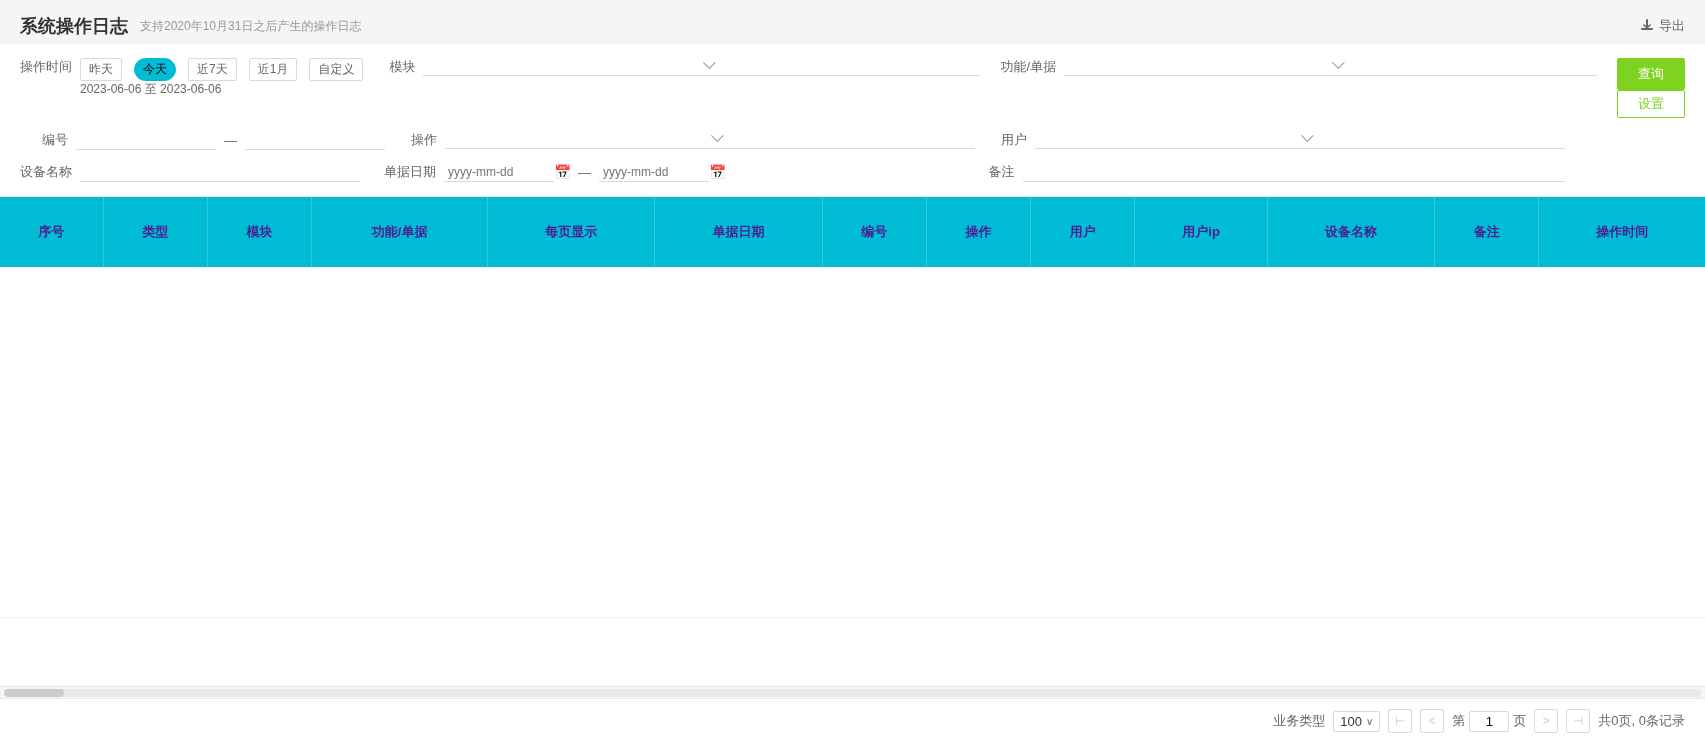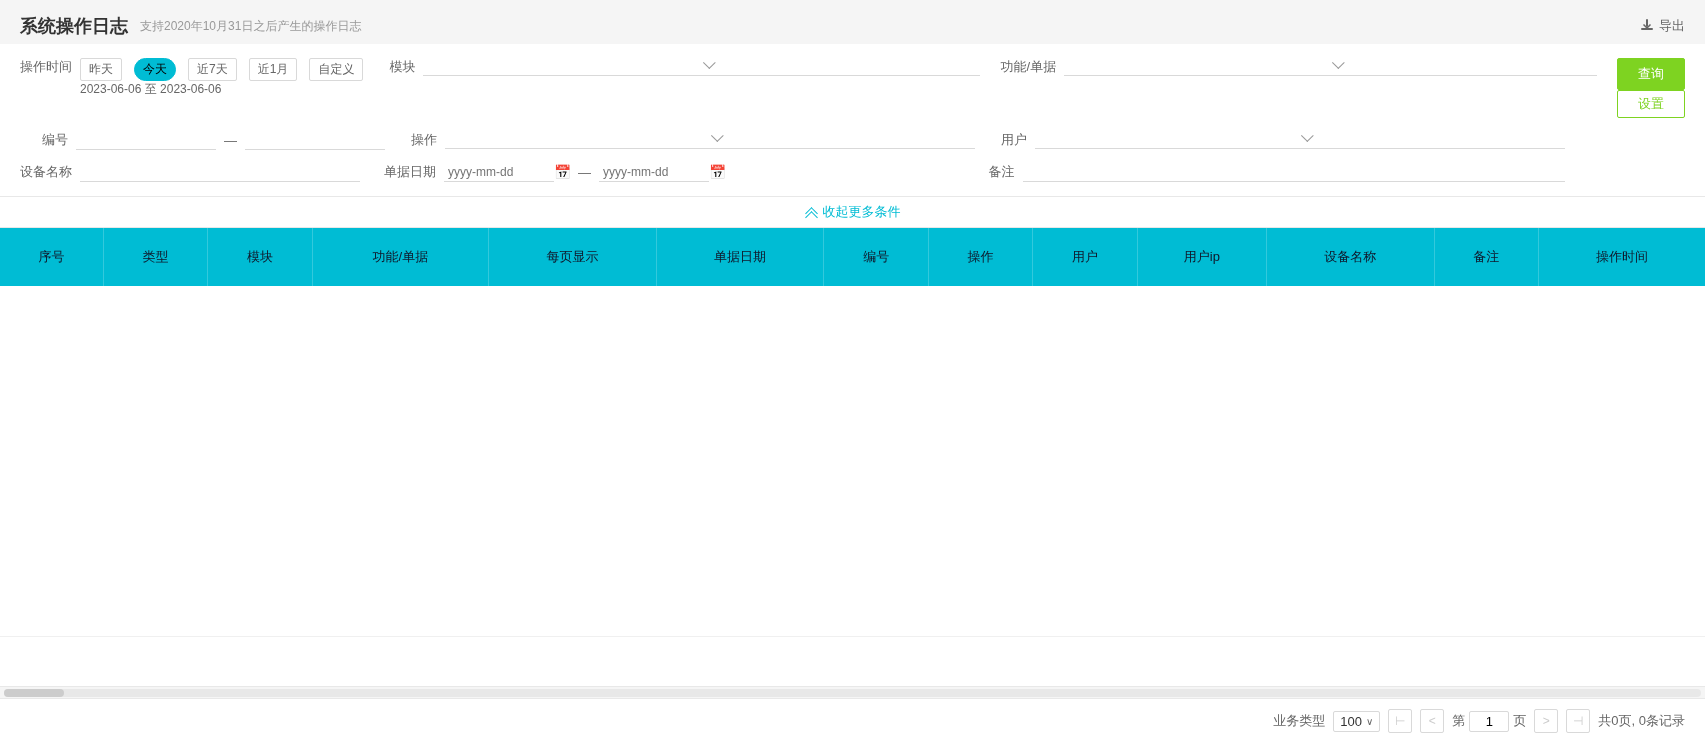--- a/index.html
+++ b/index.html
@@ -40,21 +40,21 @@
     .collapse-row { display: flex; justify-content: center; align-items: center; padding: 6px 0; background: #fff; border-bottom: 1px solid #e8e8e8; }
     .collapse-btn { display: flex; align-items: center; gap: 4px; color: #00bcd4; font-size: 13px; cursor: pointer; background: none; border: none; }
     .collapse-icon { display: inline-block; width: 14px; height: 14px; position: relative; }
     .collapse-icon::before { content: ''; position: absolute; left: 2px; top: 4px; width: 8px; height: 8px; border-left: 1.5px solid #00bcd4; border-top: 1.5px solid #00bcd4; transform: rotate(45deg); }
     .collapse-icon::after { content: ''; position: absolute; left: 2px; top: 8px; width: 8px; height: 8px; border-left: 1.5px solid #00bcd4; border-top: 1.5px solid #00bcd4; transform: rotate(45deg); }
 
     
     .table-container { background: #fff; flex: 1; overflow-x: auto; }
     table { width: 100%; border-collapse: collapse; }
     thead tr { background: #00bcd4; }
-    thead th { color: #0f172a; font-size: 13px; font-weight: normal; padding: 20px 8px; text-align: center; white-space: nowrap; border-right: 1px solid rgba(255,255,255,0.2); }
+    thead th { color: #4c1d95; font-size: 13px; font-weight: bold; padding: 26px 8px; text-align: center; white-space: nowrap; border-right: 1px solid rgba(255,255,255,0.2); }
     thead th:last-child { border-right: none; }
     tbody tr { background: #fff; }
     tbody tr:nth-child(even) { background: #fafafa; }
     tbody td { padding: 8px; text-align: center; border-bottom: 1px solid #f0f0f0; font-size: 13px; }
 
     
     .scrollbar-area { height: 12px; background: #f5f5f5; border-top: 1px solid #e8e8e8; display: flex; align-items: center; padding: 0 4px; overflow: hidden; }
     .scrollbar-track { width: 100%; height: 8px; background: #e8e8e8; border-radius: 4px; position: relative; }
     .scrollbar-thumb { position: absolute; left: 0; top: 0; width: 60px; height: 8px; background: #ccc; border-radius: 4px; }
 
@@ -182,26 +182,20 @@
 
       <div style="display:flex; align-items:center; flex:1;">
         <span class="filter-label" style="min-width:40px;">备注</span>
         <input class="input-field" style="width: 100%;">
       </div>
 
       <div style="min-width:100px;"></div>
     </div>
   </div>
 
-  <div class="collapse-row">
-    <button class="collapse-btn">
-      <span class="collapse-icon"></span>
-      <span>收起更多条件</span>
-    </button>
-  </div>
 
   <div class="table-container">
     <table>
       <thead>
         <tr>
           <th>序号</th>
           <th>类型</th>
           <th>模块</th>
           <th>功能/单据</th>
           <th>每页显示</th>

